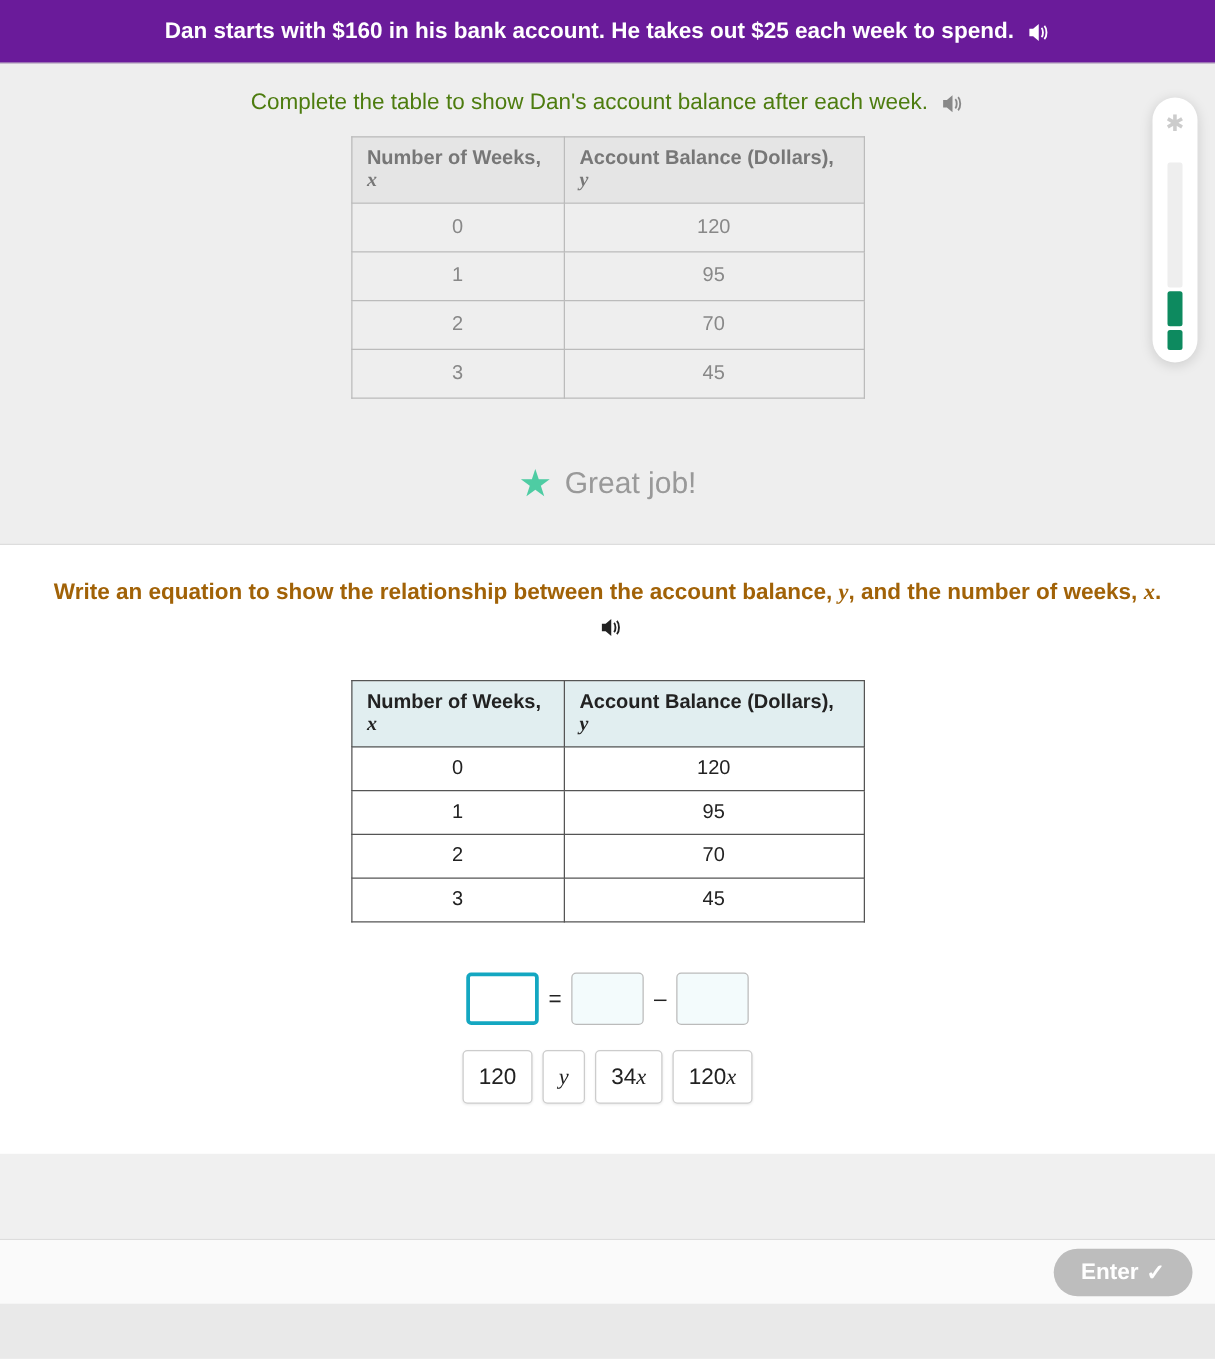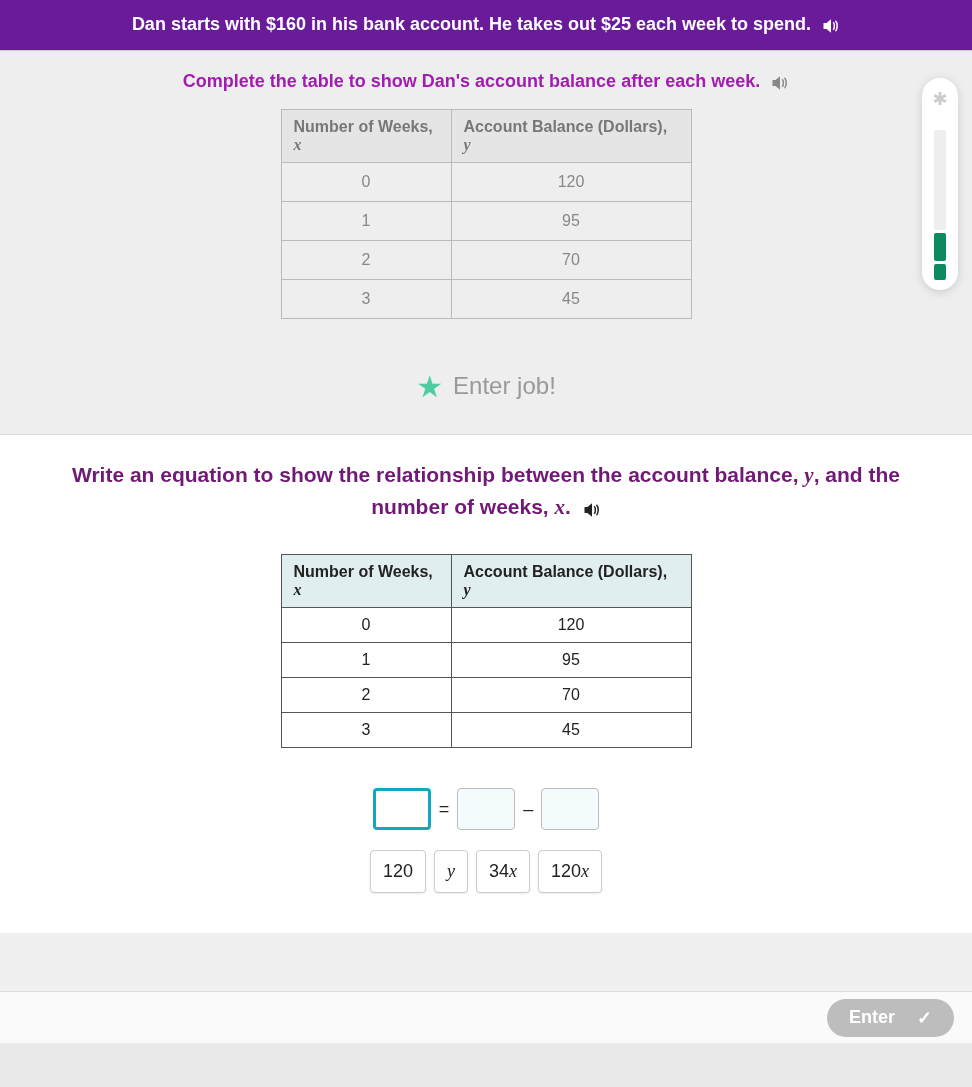--- a/index.html
+++ b/index.html
@@ -25,23 +25,23 @@
     vertical-align: middle;
     margin-left: 6px;
   }
   .section1 {
     background: #eeeeee;
     padding: 20px 40px 20px 40px;
     text-align: center;
     border-bottom: 1px solid #ddd;
   }
   .prompt1 {
-    color: #a21caf;
-    font-size: 18px;
-    font-weight: 700;
+    color: #4d7c0f;
+    font-size: 18px;
+    font-weight: 400;
     margin-bottom: 16px;
   }
   table.data-table {
     margin: 0 auto;
     border-collapse: collapse;
     color: #888;
   }
   table.data-table th, table.data-table td {
     border: 1px solid #bbb;
     padding: 10px 14px;
@@ -68,22 +68,22 @@
     justify-content: center;
     gap: 10px;
   }
   .star-icon { color: #4ecca3; font-size: 30px; }
   .section2 {
     background: #fff;
     padding: 24px 40px 40px 40px;
     text-align: center;
   }
   .prompt2 {
-    color: #701a75;
-    font-size: 21px;
+    color: #a16207;
+    font-size: 18px;
     font-weight: 600;
     line-height: 1.5;
     margin-bottom: 30px;
   }
   .prompt2 em, .prompt1 em, table em { font-style: italic; font-family: Georgia, serif; }
   table.active {
     border-collapse: collapse;
     margin: 0 auto;
     color: #222;
   }
@@ -157,21 +157,21 @@
   .enter-button {
     background: #bdbdbd;
     color: #fff;
     font-size: 18px;
     font-weight: 600;
     border: none;
     border-radius: 24px;
     padding: 8px 22px;
     display: flex;
     align-items: center;
-    gap: 22px;
+    gap: 6px;
     cursor: pointer;
   }
   .bottom-strip {
     position: absolute;
     left:0; right:0; bottom:0;
     height: 44px;
     background: #e9e9e9;
   }
   .progress-widget {
     position: absolute;
@@ -253,21 +253,21 @@
           <td class="balance">70</td>
         </tr>
     <tr>
           <td class="weeks">3</td>
           <td class="balance">45</td>
         </tr>
   </tbody>
     </table>
   <div class="feedback">
     <span class="star-icon">★</span>
-    <span>Enter job!</span>
+    <span>Great job!</span>
   </div>
 </div>
 
 <div class="section2">
   <div class="prompt2">
     <span>Write an equation to show the relationship between the account balance, </span><em>y</em><span>, and the number of weeks, </span><em>x</em><span>.</span>
     <span class="speaker-icon">
       <svg class="speaker-svg" viewBox="0 0 24 18" fill="#222">
           <path d="M2 5h4l6-5v18l-6-5H2z"></path>
           <path d="M15 4c2 2 2 8 0 10" stroke="#222" stroke-width="2" fill="none"></path>

